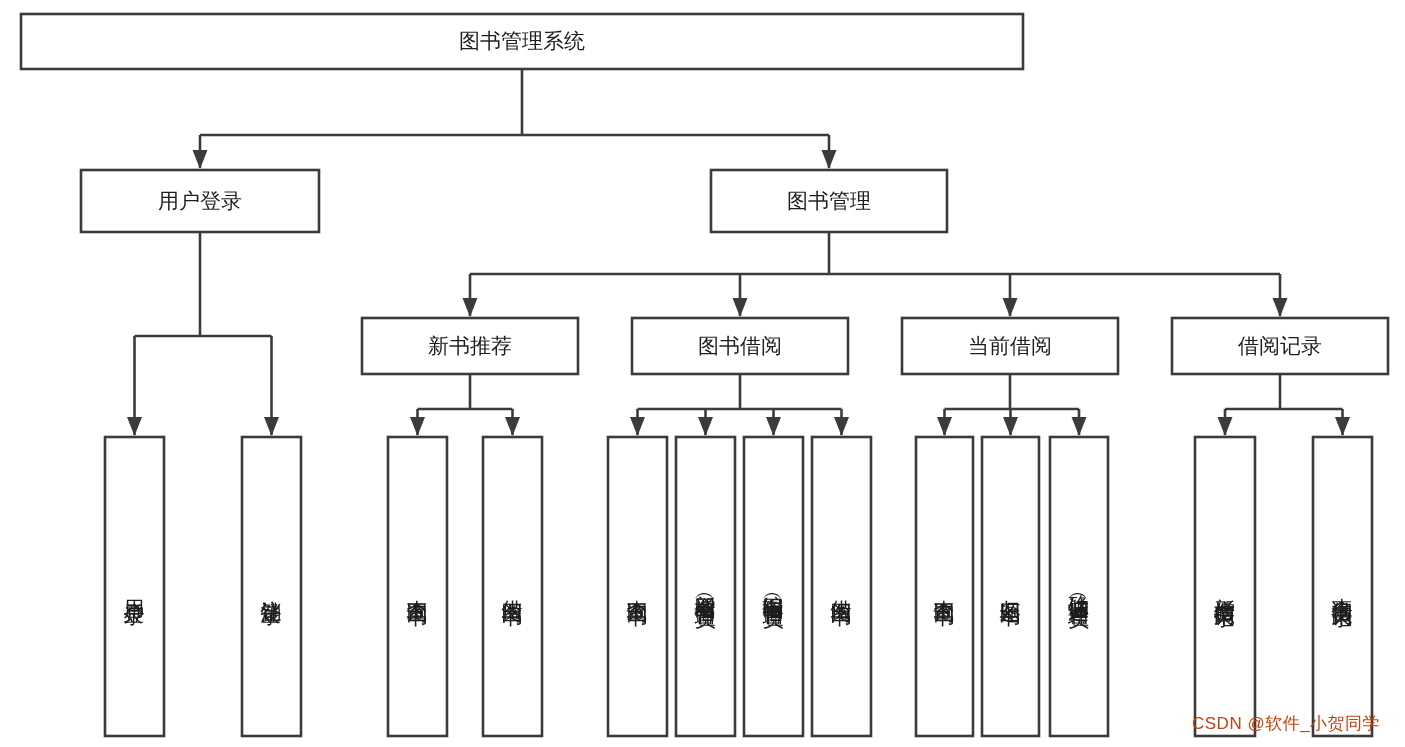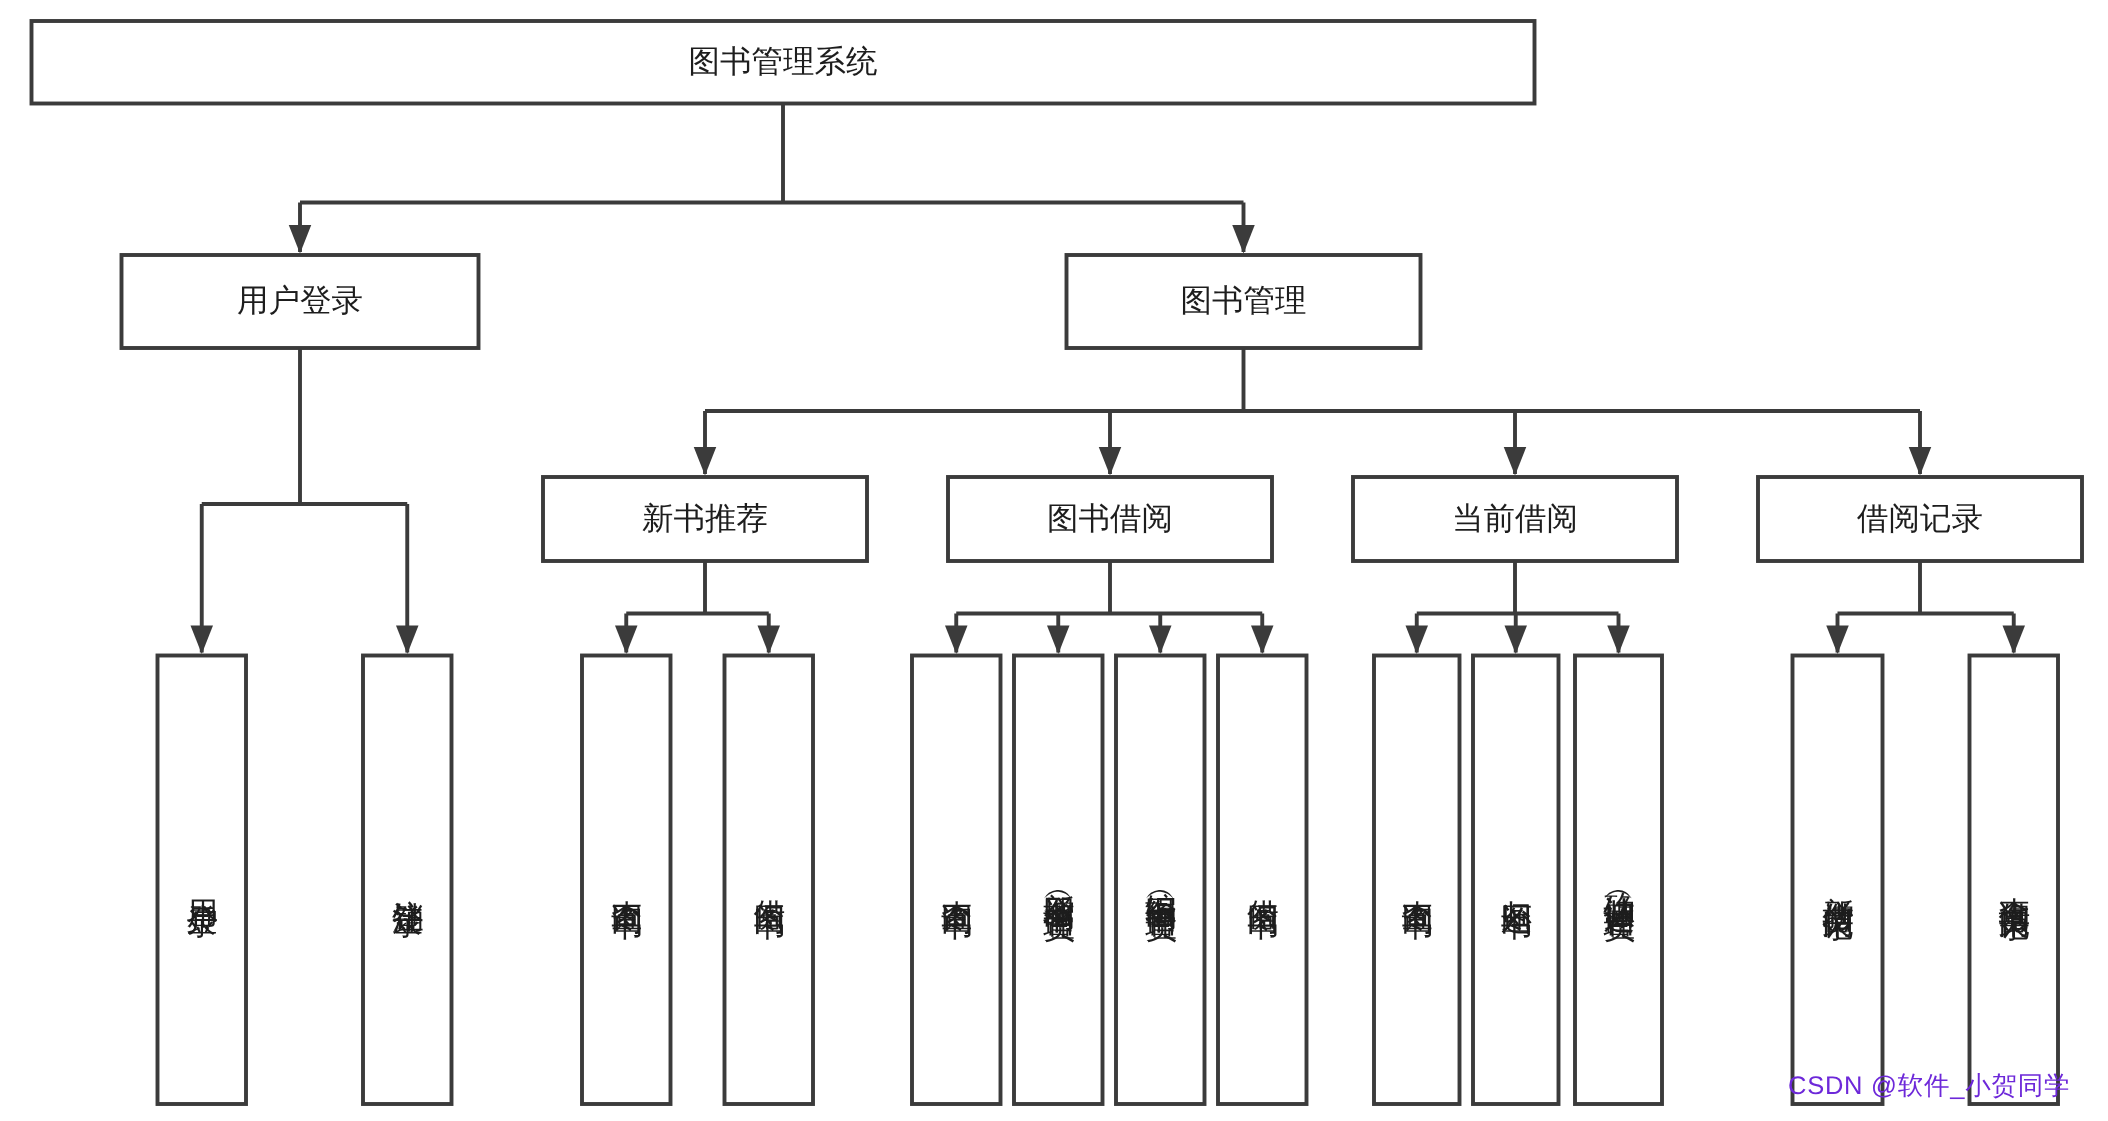--- a/index.html
+++ b/index.html
@@ -32,21 +32,21 @@
     text-align:center;
     white-space:nowrap;
     pointer-events:none;
   }
   .vlabel-layer{position:absolute;top:0;left:0;width:1405px;height:747px;}
   #watermark{
     position:absolute;
     left:1192px;top:712px;
     font-family:"Liberation Sans","DejaVu Sans",sans-serif;
     font-size:17px;
-    color:#6d28d9;
+    color:#c2410c;
     white-space:nowrap;
     letter-spacing:0.5px;
   }
 </style>
 </head>
 <body>
 
 <div id="diagram-root">
 
   <svg class="diagram" viewBox="0 0 1405 747" xmlns="http://www.w3.org/2000/svg">

